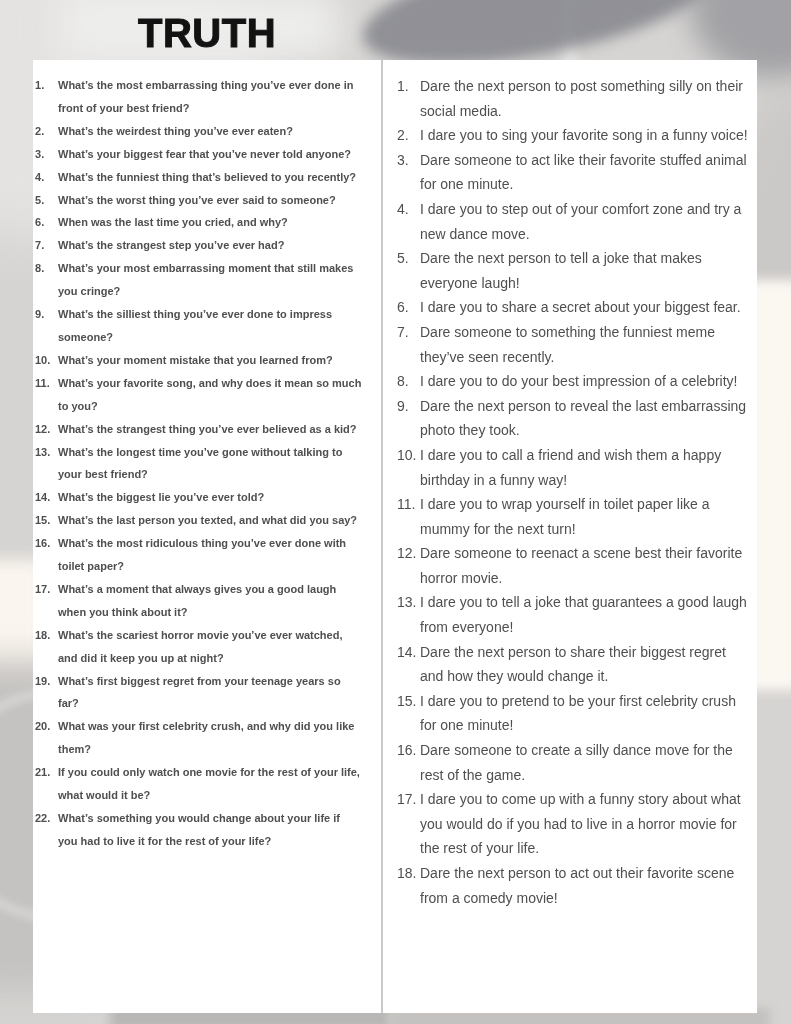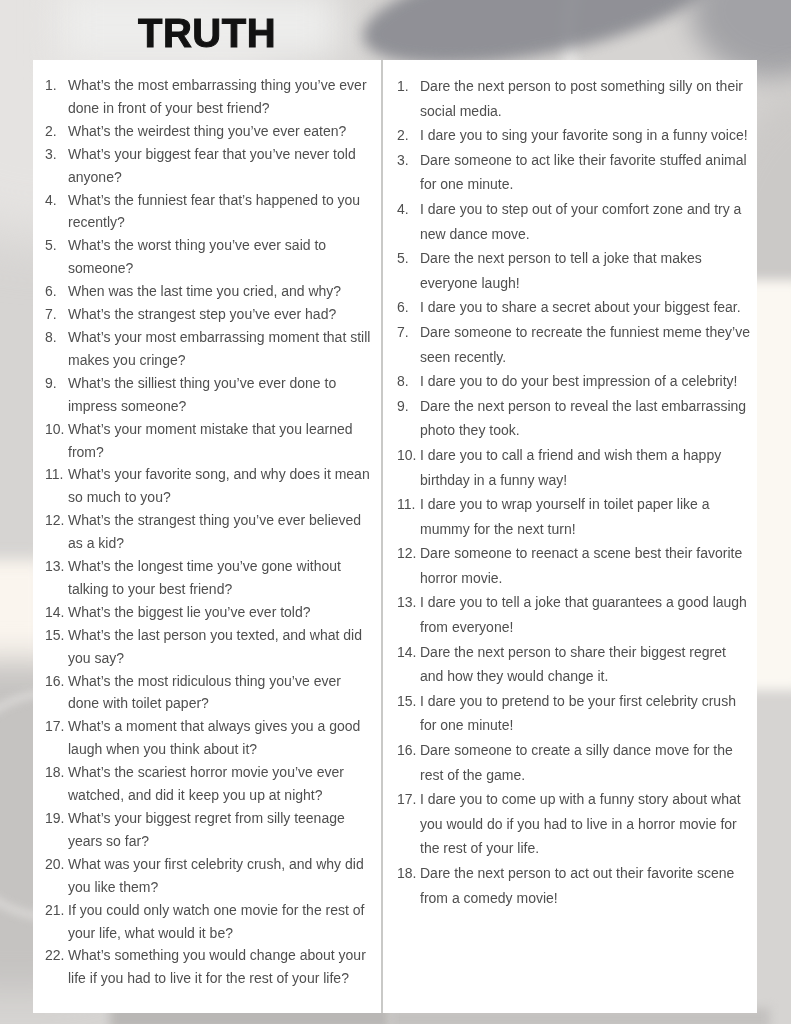--- a/index.html
+++ b/index.html
@@ -71,21 +71,21 @@
   }
   ol.qlist li{
     position:relative;
     padding-left:23px;
     counter-increment:item;
   }
   ol.qlist li::before{
     content:counter(item) ".";
     position:absolute;left:0;top:0;
   }
-  ol.truth{left:12px;width:327px;font-size:14px;line-height:22.9px;}
+  ol.truth{left:2px;width:327px;font-size:11px;line-height:22.9px;font-weight:bold;}
   ol.dare{left:364px;width:353px;font-size:14px;line-height:24.6px;}
 </style>
 </head>
 <body>
 
 <div class="stage">
 
   <div class="bg">
     <div class="sh-topleft"></div>
     <div class="sh-behind-truth"></div>
@@ -104,48 +104,48 @@
   <div class="heading-band">
     <h1 class="col-title left">TRUTH</h1>
   </div>
 
   <div class="card">
     <div class="divider"></div>
     <ol class="qlist truth">
         <li>What’s the most embarrassing thing you’ve ever done in front of your best friend?</li>
         <li>What’s the weirdest thing you’ve ever eaten?</li>
         <li>What’s your biggest fear that you’ve never told anyone?</li>
-        <li>What’s the funniest fear that’s happened to you recently?</li>
+        <li>What’s the funniest thing that’s believed to you recently?</li>
         <li>What’s the worst thing you’ve ever said to someone?</li>
         <li>When was the last time you cried, and why?</li>
         <li>What’s the strangest step you’ve ever had?</li>
         <li>What’s your most embarrassing moment that still makes you cringe?</li>
         <li>What’s the silliest thing you’ve ever done to impress someone?</li>
         <li>What’s your moment mistake that you learned from?</li>
         <li>What’s your favorite song, and why does it mean so much to you?</li>
         <li>What’s the strangest thing you’ve ever believed as a kid?</li>
         <li>What’s the longest time you’ve gone without talking to your best friend?</li>
         <li>What’s the biggest lie you’ve ever told?</li>
         <li>What’s the last person you texted, and what did you say?</li>
         <li>What’s the most ridiculous thing you’ve ever done with toilet paper?</li>
         <li>What’s a moment that always gives you a good laugh when you think about it?</li>
         <li>What’s the scariest horror movie you’ve ever watched, and did it keep you up at night?</li>
-        <li>What’s your biggest regret from silly teenage years so far?</li>
+        <li>What’s first biggest regret from your teenage years so far?</li>
         <li>What was your first celebrity crush, and why did you like them?</li>
         <li>If you could only watch one movie for the rest of your life, what would it be?</li>
         <li>What’s something you would change about your life if you had to live it for the rest of your life?</li>
       </ol>
     <ol class="qlist dare">
         <li>Dare the next person to post something silly on their social media.</li>
         <li>I dare you to sing your favorite song in a funny voice!</li>
         <li>Dare someone to act like their favorite stuffed animal for one minute.</li>
         <li>I dare you to step out of your comfort zone and try a new dance move.</li>
         <li>Dare the next person to tell a joke that makes everyone laugh!</li>
         <li>I dare you to share a secret about your biggest fear.</li>
-        <li>Dare someone to recreate the funniest meme they’ve seen recently.</li>
+        <li>Dare someone to something the funniest meme they’ve seen recently.</li>
         <li>I dare you to do your best impression of a celebrity!</li>
         <li>Dare the next person to reveal the last embarrassing photo they took.</li>
         <li>I dare you to call a friend and wish them a happy birthday in a funny way!</li>
         <li>I dare you to wrap yourself in toilet paper like a mummy for the next turn!</li>
         <li>Dare someone to reenact a scene best their favorite horror movie.</li>
         <li>I dare you to tell a joke that guarantees a good laugh from everyone!</li>
         <li>Dare the next person to share their biggest regret and how they would change it.</li>
         <li>I dare you to pretend to be your first celebrity crush for one minute!</li>
         <li>Dare someone to create a silly dance move for the rest of the game.</li>
         <li>I dare you to come up with a funny story about what you would do if you had to live in a horror movie for the rest of your life.</li>

